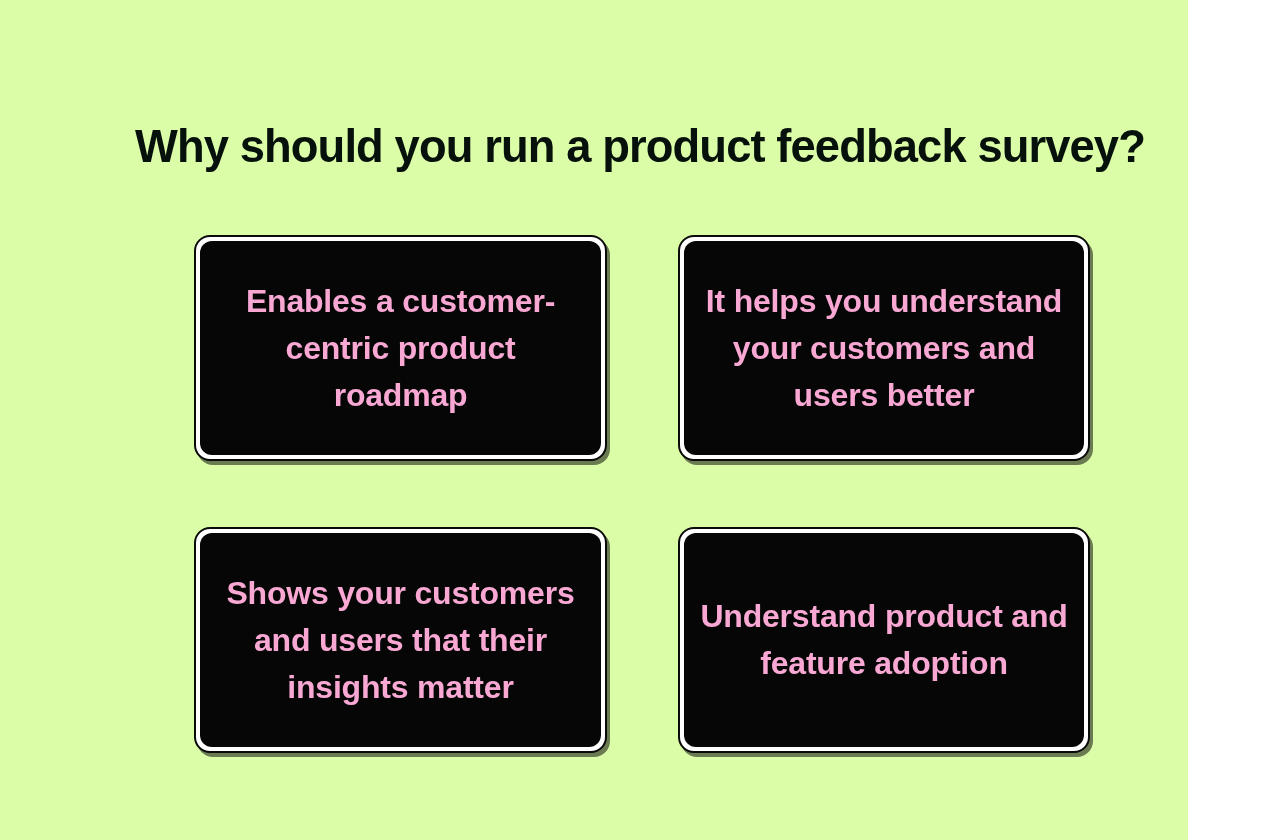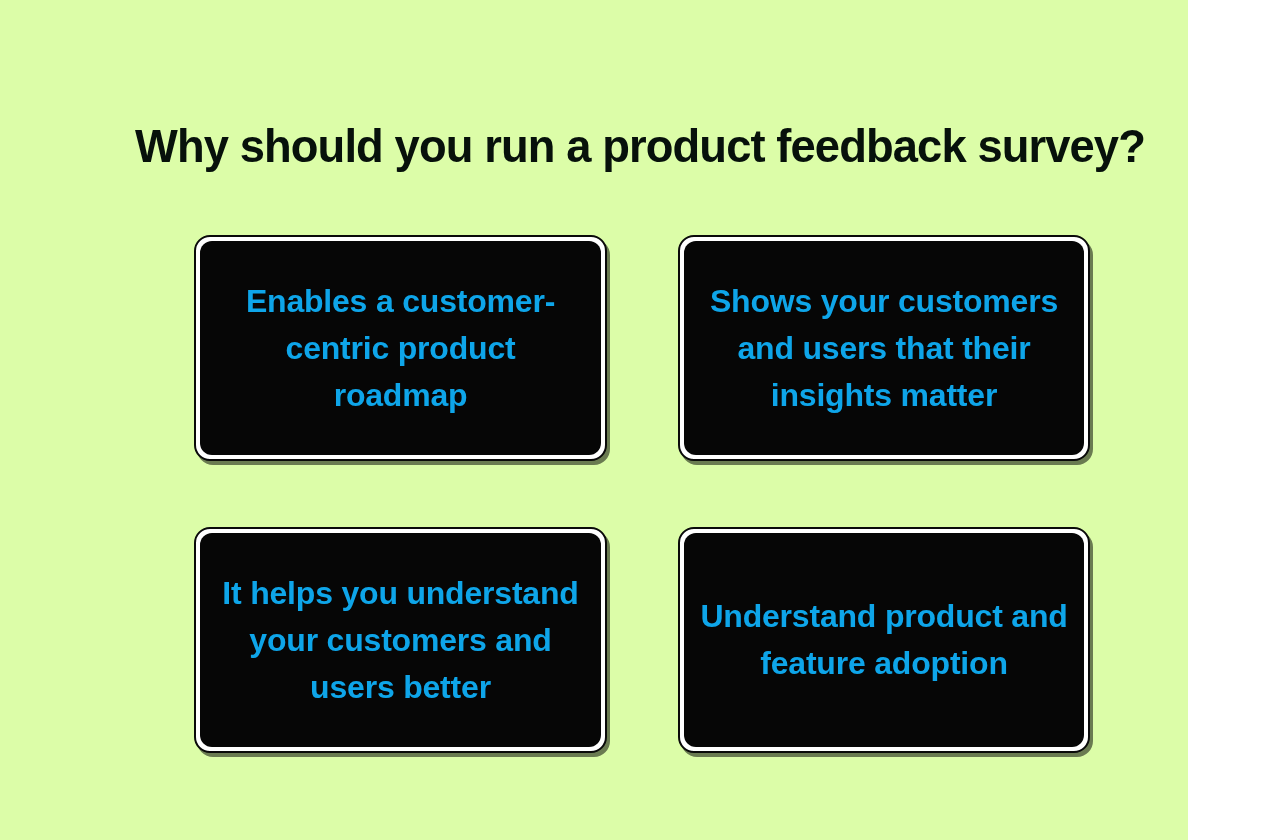--- a/index.html
+++ b/index.html
@@ -74,21 +74,21 @@
     align-items: center;
     justify-content: center;
     padding: 6px 14px;
   }
 
   .card-text {
     font-family: "Liberation Sans", sans-serif;
     font-size: 32px;
     font-weight: 700;
     line-height: 47px;
-    color: #0ea5e9;
+    color: #f9a8d4;
     text-align: center;
     letter-spacing: -0.2px;
     width: 100%;
   }
 
   
   .card-1 .card-text { max-width: 330px; }
   .card-2 .card-text { max-width: 382px; }
   .card-3 .card-text { max-width: 375px; }
   .card-4 .card-text { max-width: 372px; }
@@ -101,29 +101,29 @@
   <h1 class="title">Why should you run a product feedback survey?</h1>
 
   <div class="grid">
 
     <div class="card card-1">
       <div class="card-inner">
         <span class="card-text">Enables a customer-centric product roadmap</span>
       </div>
     </div>
 
+    <div class="card card-3">
+      <div class="card-inner">
+        <span class="card-text">It helps you understand your customers and users better</span>
+      </div>
+    </div>
+
     <div class="card card-2">
       <div class="card-inner">
         <span class="card-text">Shows your customers and users that their insights matter</span>
-      </div>
-    </div>
-
-    <div class="card card-3">
-      <div class="card-inner">
-        <span class="card-text">It helps you understand your customers and users better</span>
       </div>
     </div>
 
     <div class="card card-4">
       <div class="card-inner">
         <span class="card-text">Understand product and feature adoption</span>
       </div>
     </div>
 
   </div>

